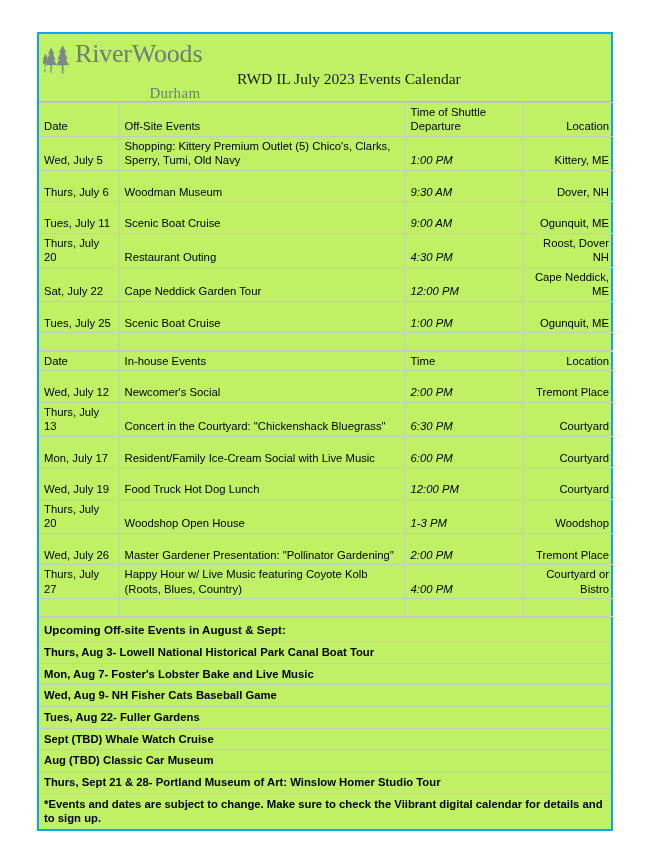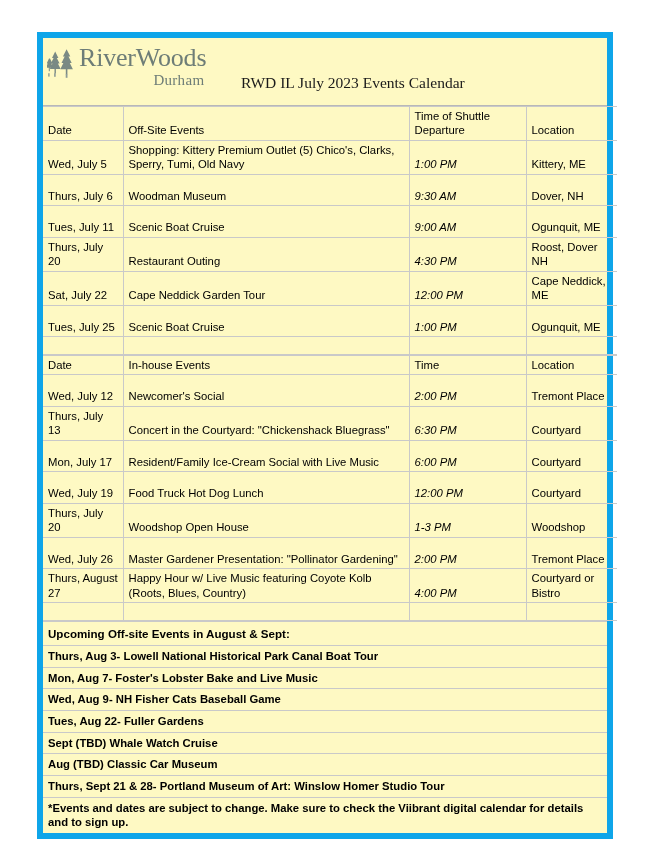--- a/index.html
+++ b/index.html
@@ -14,23 +14,23 @@
     color: #000000;
     position: relative;
     overflow: hidden;
   }
 
   .page {
     position: absolute;
     left: 37px;
     top: 32px;
     width: 576px;
-    border: 6px solid #0ea5e9;
+    border: 2px solid #0ea5e9;
     box-sizing: border-box;
-    background: #fef9c3;
+    background: #bef264;
   }
 
   
   .header-band {
     display: flex;
     align-items: flex-start;
     height: 68px;
     border-bottom: 1px solid #b8b8b8;
     box-sizing: border-box;
     padding: 6px 0 0 0;
@@ -60,21 +60,21 @@
     letter-spacing: -0.2px;
     display: block;
     line-height: 1.05;
   }
   .logo-sub {
     font-family: "Liberation Serif", serif;
     font-size: 15px;
     color: #6e7d77;
     display: block;
     text-align: right;
-    margin-top: 2px;
+    margin-top: 19px;
     padding-right: 2px;
     letter-spacing: 0.3px;
   }
   .doc-title {
     font-family: "Liberation Serif", serif;
     font-weight: normal;
     font-size: 15.5px;
     color: #1a1a1a;
     position: absolute;
     left: 198px;
@@ -92,21 +92,21 @@
     border: 1px solid #c9c9c9;
     padding: 2px 4px 2px 5px;
     font-size: 11.3px;
     line-height: 1.28;
     vertical-align: bottom;
     text-align: left;
     font-weight: normal;
     word-wrap: break-word;
   }
   table.cal td.nb-left, table.cal th.nb-left { border-left: none; }
-  table.cal td.nb-right, table.cal th.nb-right { border-right: none; }
+  table.cal td.nb-right, table.cal th.nb-right { border-right: none; text-align: right; }
 
   th.hd {
     font-weight: bold;
     font-size: 11.6px;
     vertical-align: bottom;
     padding-bottom: 3px;
   }
   td.ev, th.ev { vertical-align: top; }
   td.ev { padding-top: 3px; margin-top: 38px; }
   td.dt { vertical-align: bottom; }
@@ -291,21 +291,21 @@
         <td class="tm">1-3 PM</td>
         <td class="lo single nb-right">Woodshop</td>
       </tr>
       <tr>
         <td class="dt nb-left">Wed, July 26</td>
         <td class="ev">Master Gardener Presentation: "Pollinator Gardening"</td>
         <td class="tm">2:00 PM</td>
         <td class="lo single nb-right">Tremont Place</td>
       </tr>
       <tr>
-        <td class="dt nb-left">Thurs, August 27</td>
+        <td class="dt nb-left">Thurs, July 27</td>
         <td class="ev">Happy Hour w/ Live Music featuring Coyote Kolb (Roots, Blues, Country)</td>
         <td class="tm">4:00 PM</td>
         <td class="lo nb-right">Courtyard or Bistro</td>
       </tr>
       <tr class="spacer">
         <td class="nb-left"></td>
         <td></td>
         <td></td>
         <td class="nb-right"></td>
       </tr>

